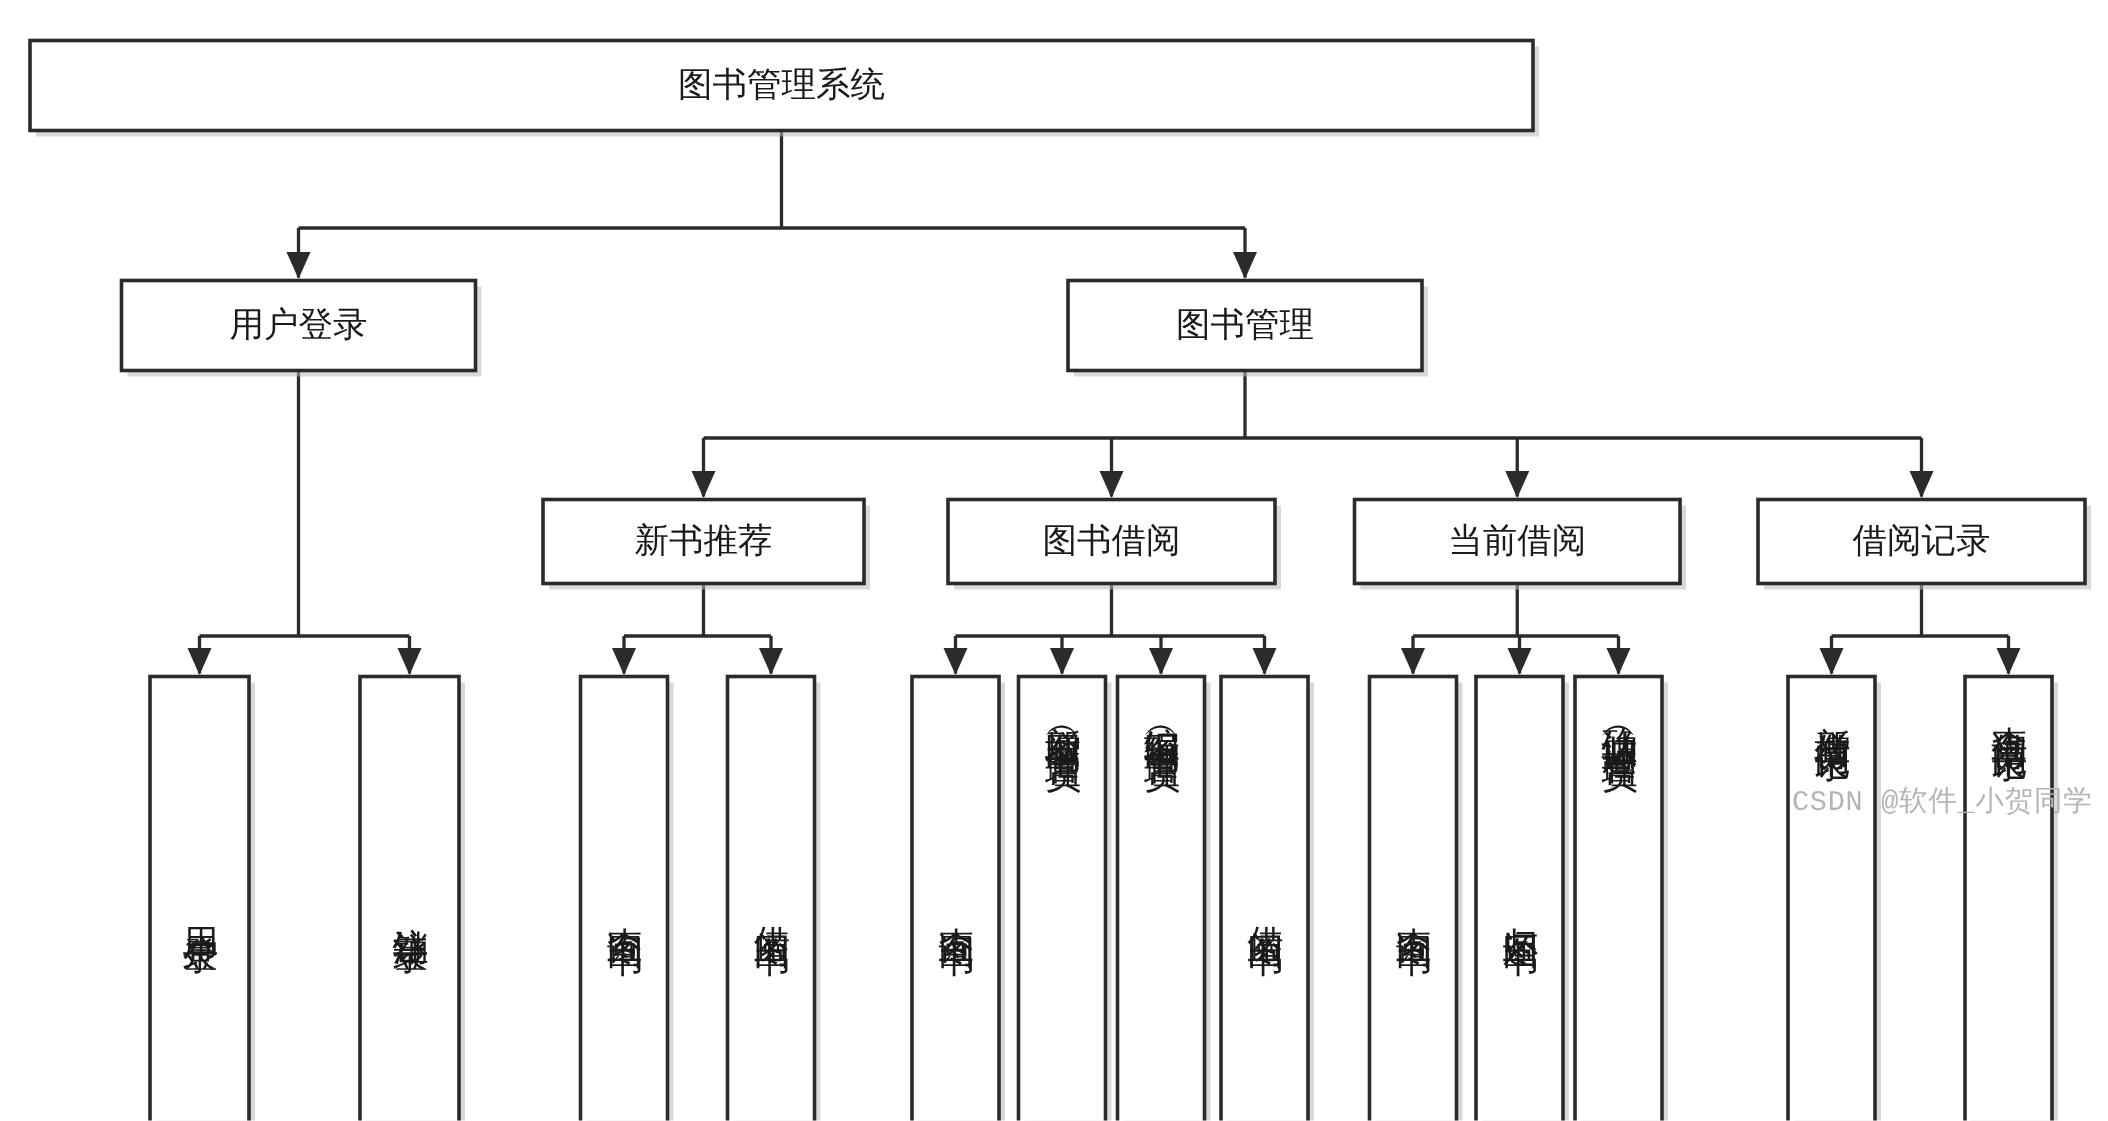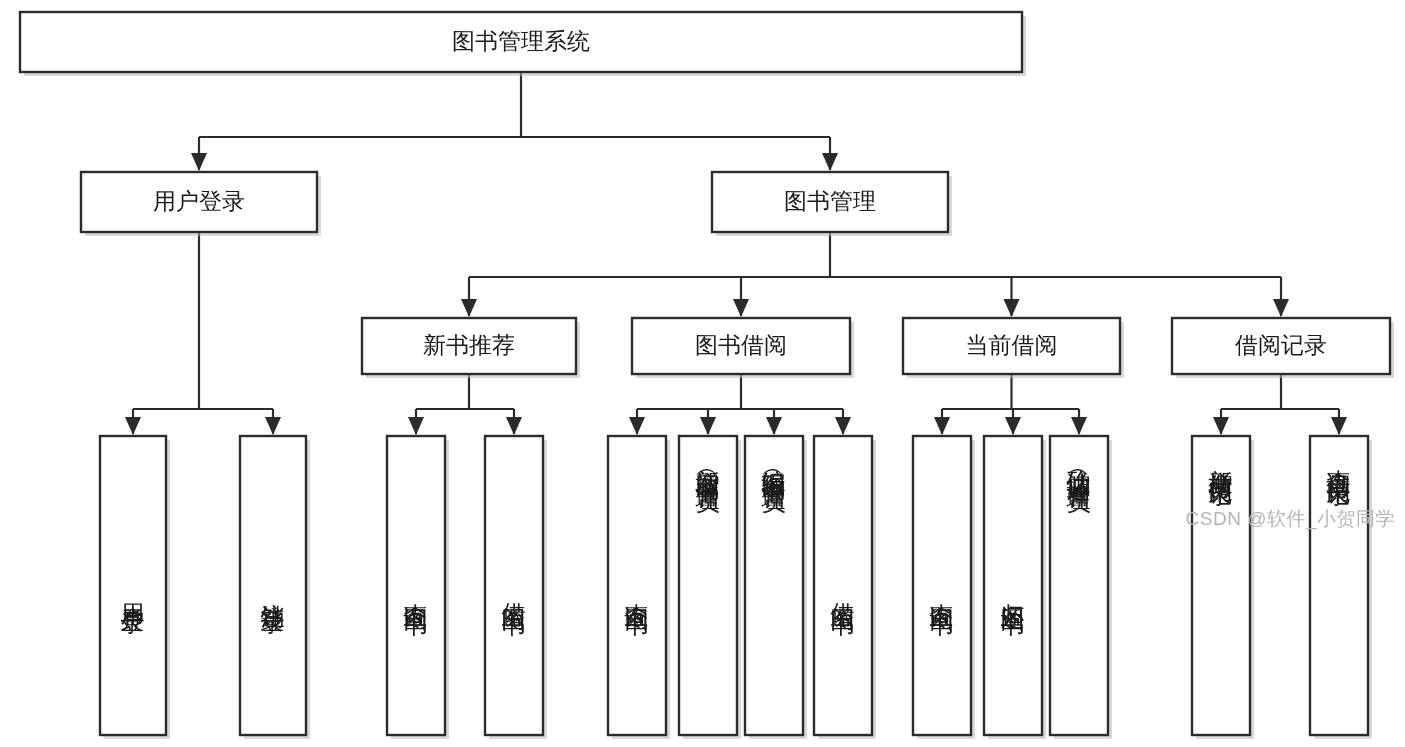--- a/index.html
+++ b/index.html
@@ -11,20 +11,21 @@
     width: 1405px;
     height: 747px;
     font-family: "Liberation Sans", "DejaVu Sans", sans-serif;
     overflow: hidden;
     position: relative;
   }
   #diagram-root {
     position: relative;
     width: 1405px;
     height: 538px;
+    margin-top: 15px;
   }
   svg.flow {
     position: absolute;
     left: 0;
     top: 0;
     width: 1405px;
     height: 747px;
   }
   .node-box {
     fill: #ffffff;
@@ -66,21 +67,21 @@
     font-size: 24px;
     line-height: 1.05;
     letter-spacing: 3px;
     color: #1a1a1a;
     white-space: nowrap;
   }
   .watermark {
     position: absolute;
     right: 10px;
     bottom: 6px;
-    font-family: Liberation Sans, sans-serif;
+    font-family: Liberation Mono, monospace;
     font-size: 19px;
     color: #b4b4b4;
     letter-spacing: 0.5px;
     user-select: none;
     white-space: nowrap;
   }
 </style>
 </head>
 <body>
 

